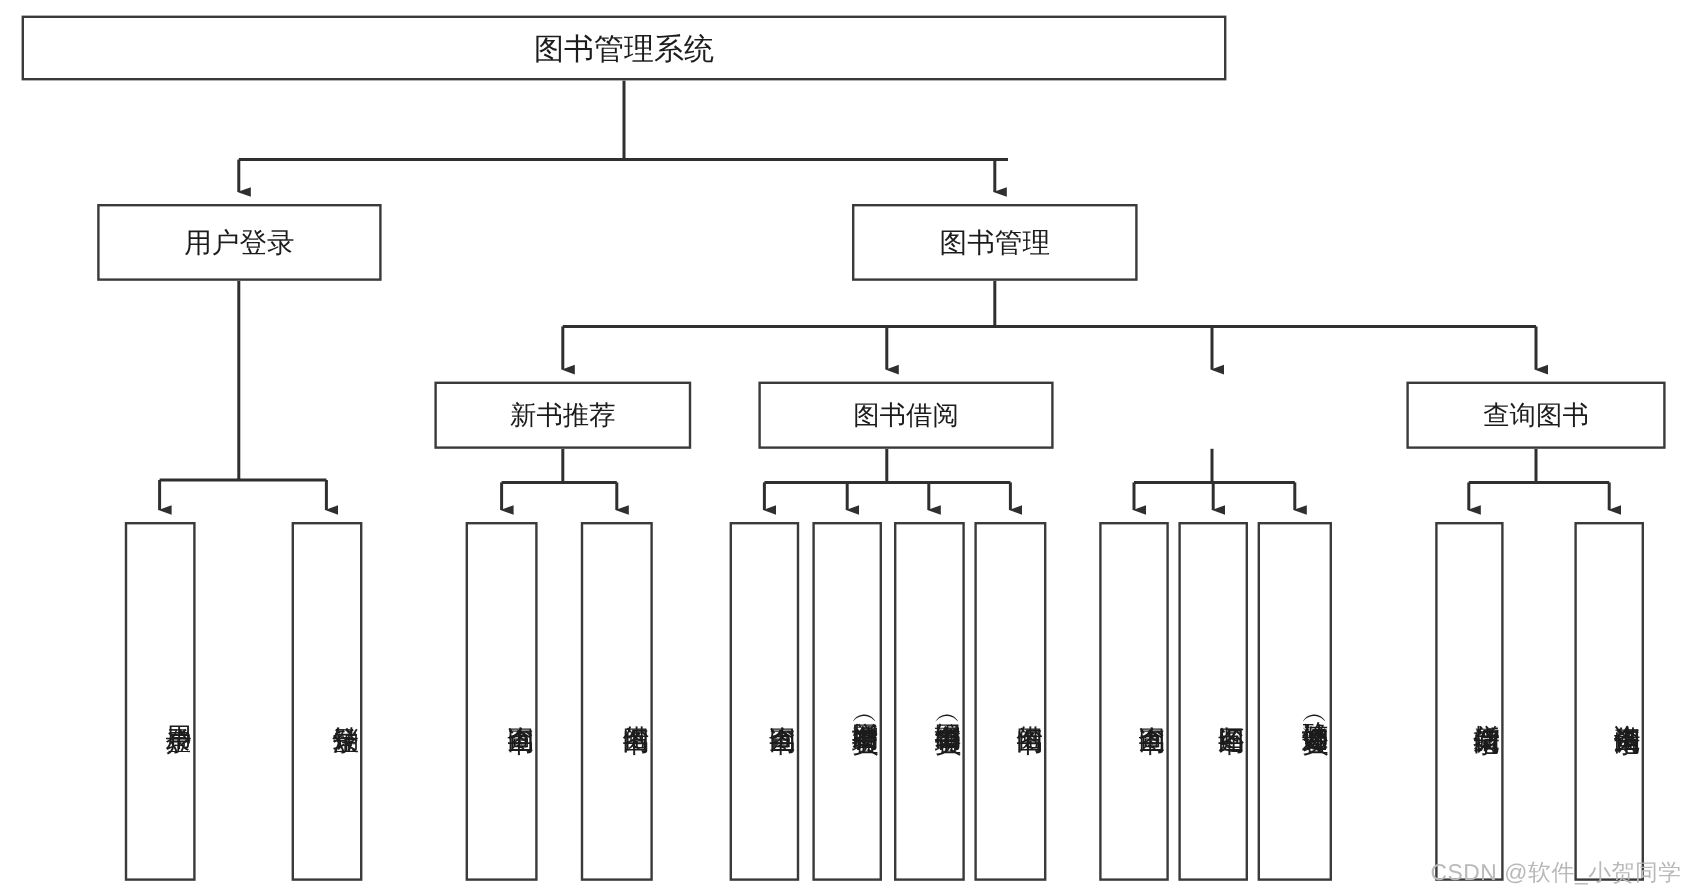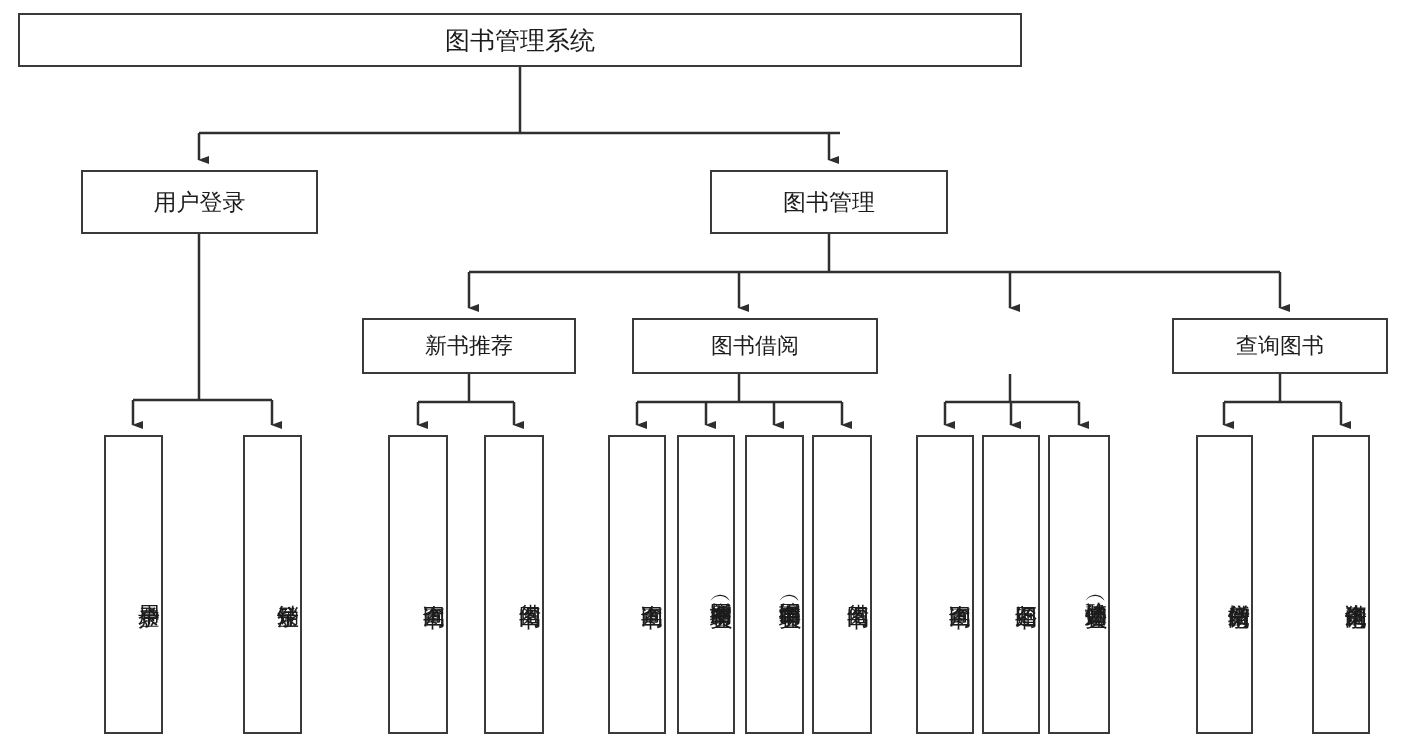--- a/index.html
+++ b/index.html
@@ -145,14 +145,15 @@
   <div class="node leaf" style="left: 608px; top: 435px; width: 58px; height: 299px;">查询图书</div>
   <div class="node leaf" style="left: 677px; top: 435px; width: 58px; height: 299px;">新增图书（管理员）</div>
   <div class="node leaf" style="left: 745px; top: 435px; width: 59px; height: 299px;">编辑图书（管理员）</div>
   <div class="node leaf" style="left: 812px; top: 435px; width: 60px; height: 299px;">借阅图书</div>
   <div class="node leaf" style="left: 916px; top: 435px; width: 58px; height: 299px;">查询图书</div>
   <div class="node leaf" style="left: 982px; top: 435px; width: 58px; height: 299px;">归还图书</div>
   <div class="node leaf" style="left: 1048px; top: 435px; width: 62px; height: 299px;">确认归还（管理员）</div>
   <div class="node leaf" style="left: 1196px; top: 435px; width: 57px; height: 299px;">新增借阅记录</div>
   <div class="node leaf" style="left: 1312px; top: 435px; width: 58px; height: 299px;">查询借阅记录</div>
 
+  <div class="wm" style="left: 1192px; top: 714px;">CSDN @软件_小贺同学</div>
 
 </div>
 
 </body></html>

